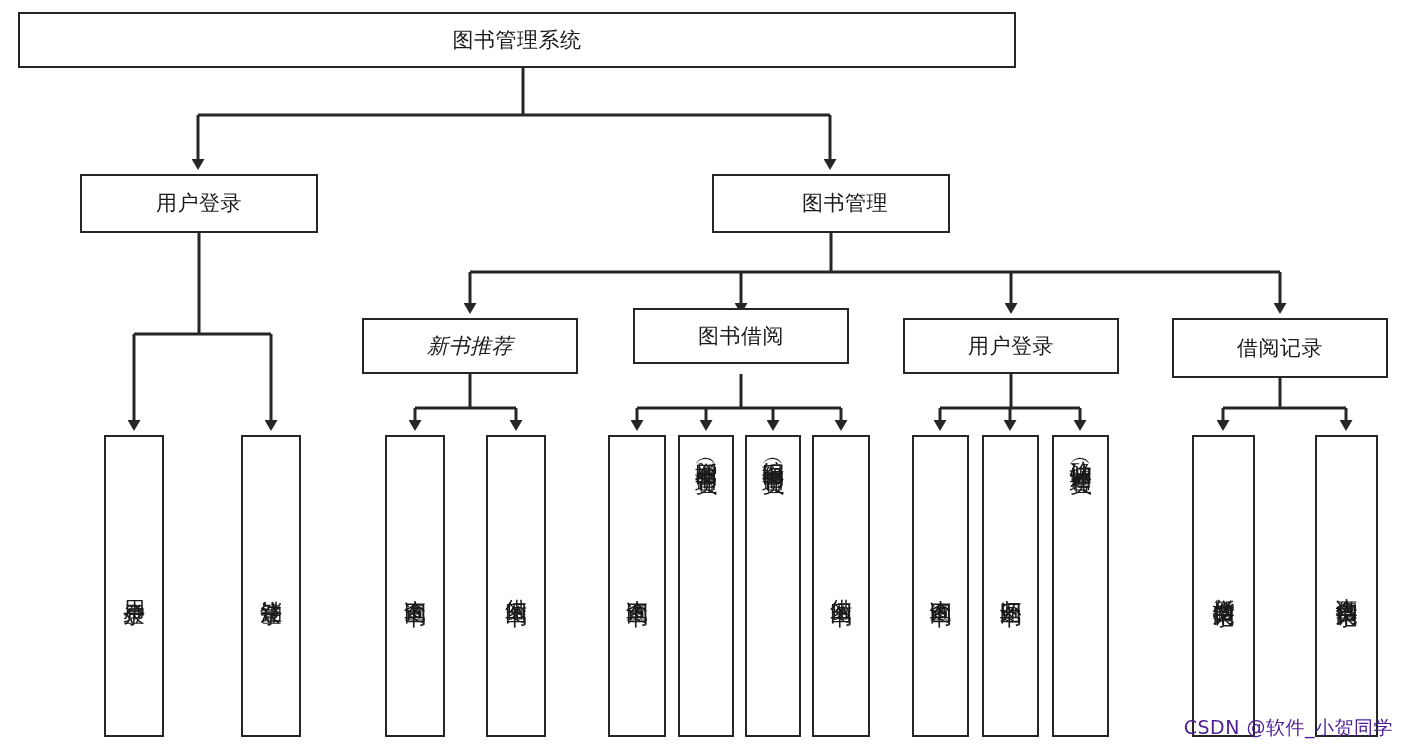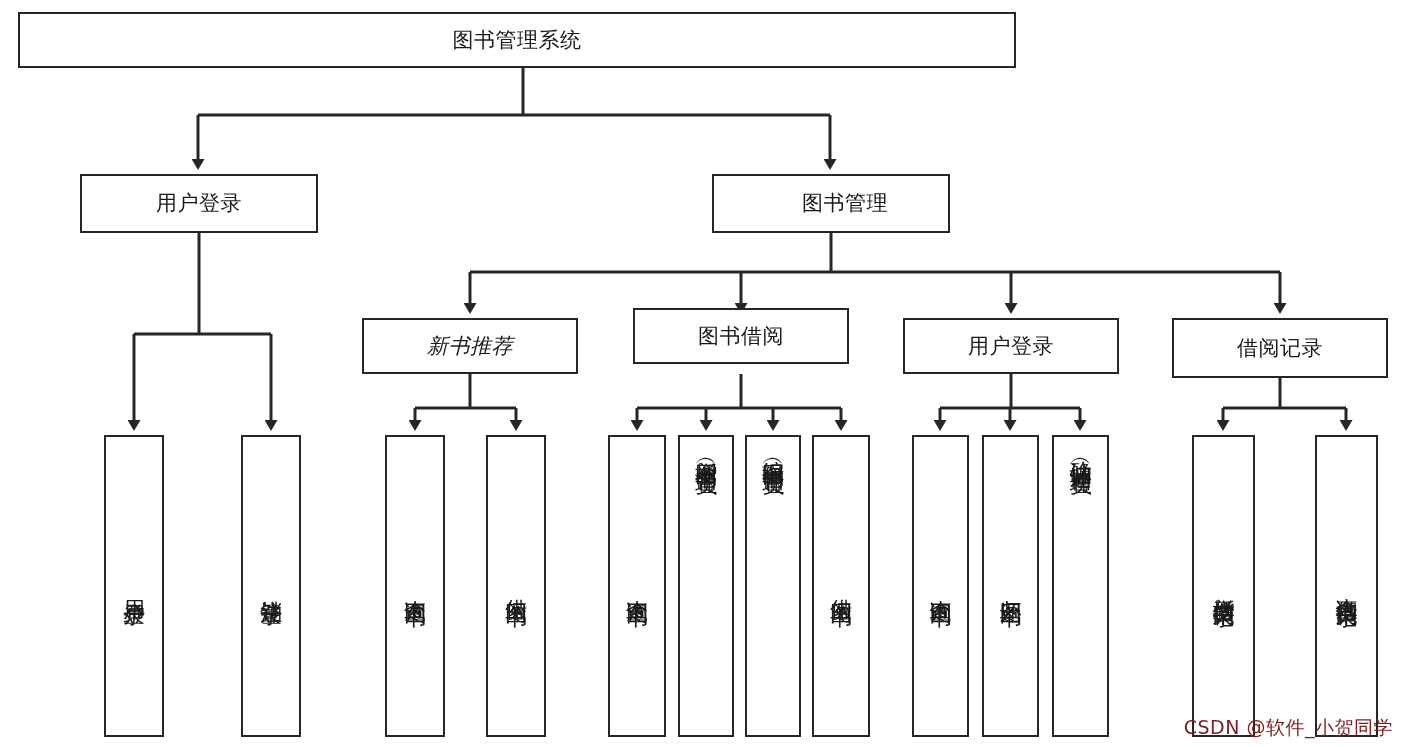--- a/index.html
+++ b/index.html
@@ -59,21 +59,21 @@
   }
   .node.vert.centered {
     align-items: center;
     padding-top: 0;
   }
   .watermark {
     position: absolute;
     right: 12px;
     bottom: 6px;
     font-size: 19px;
-    color: #7f1d1d;
+    color: #4c1d95;
     letter-spacing: 0.5px;
     white-space: nowrap;
     user-select: none;
   }
 </style>
 </head>
 <body>
 
 <div id="diagram-root">
 

